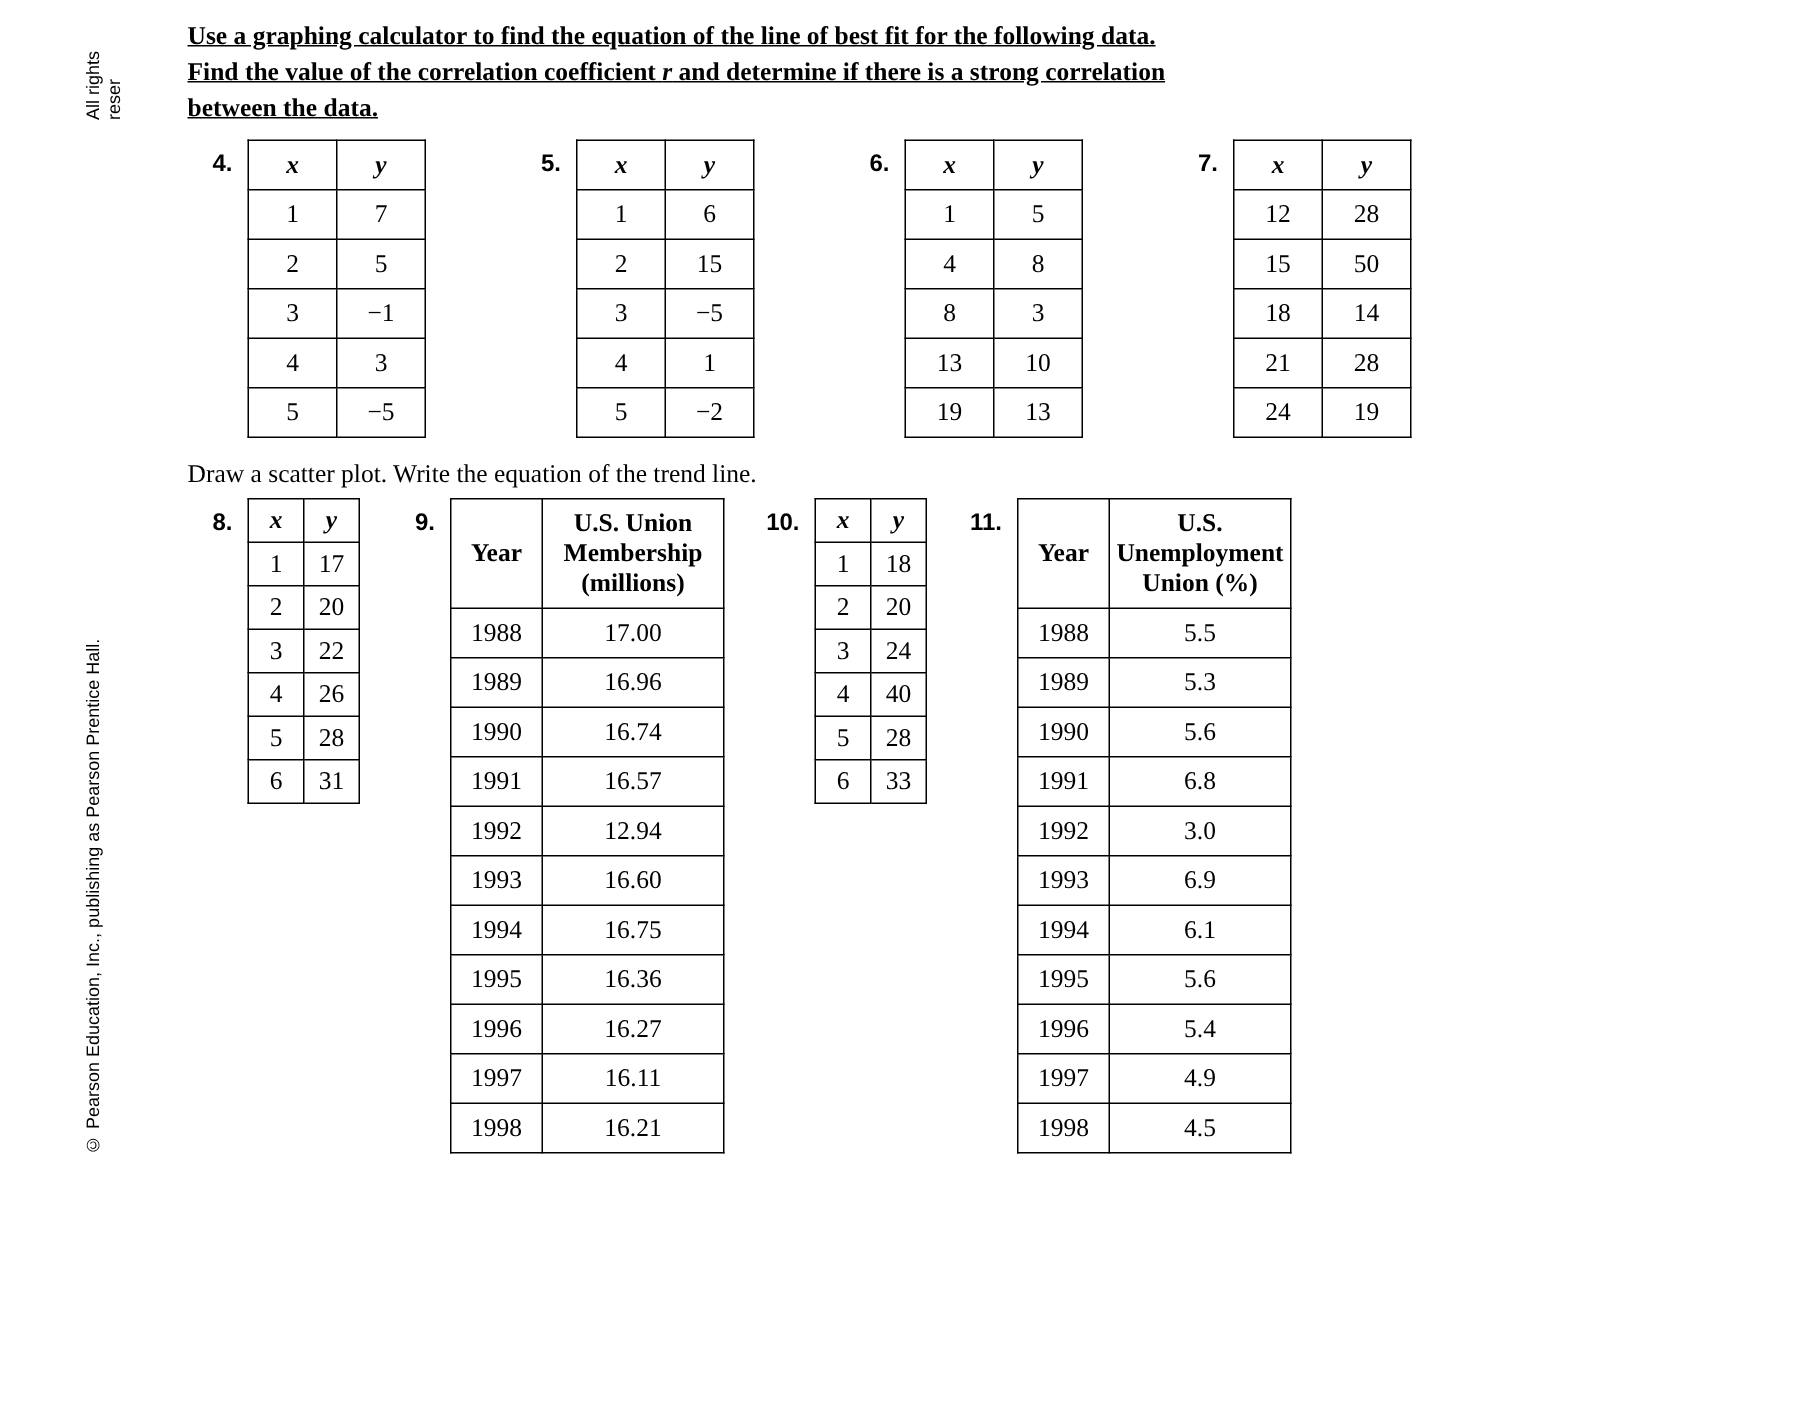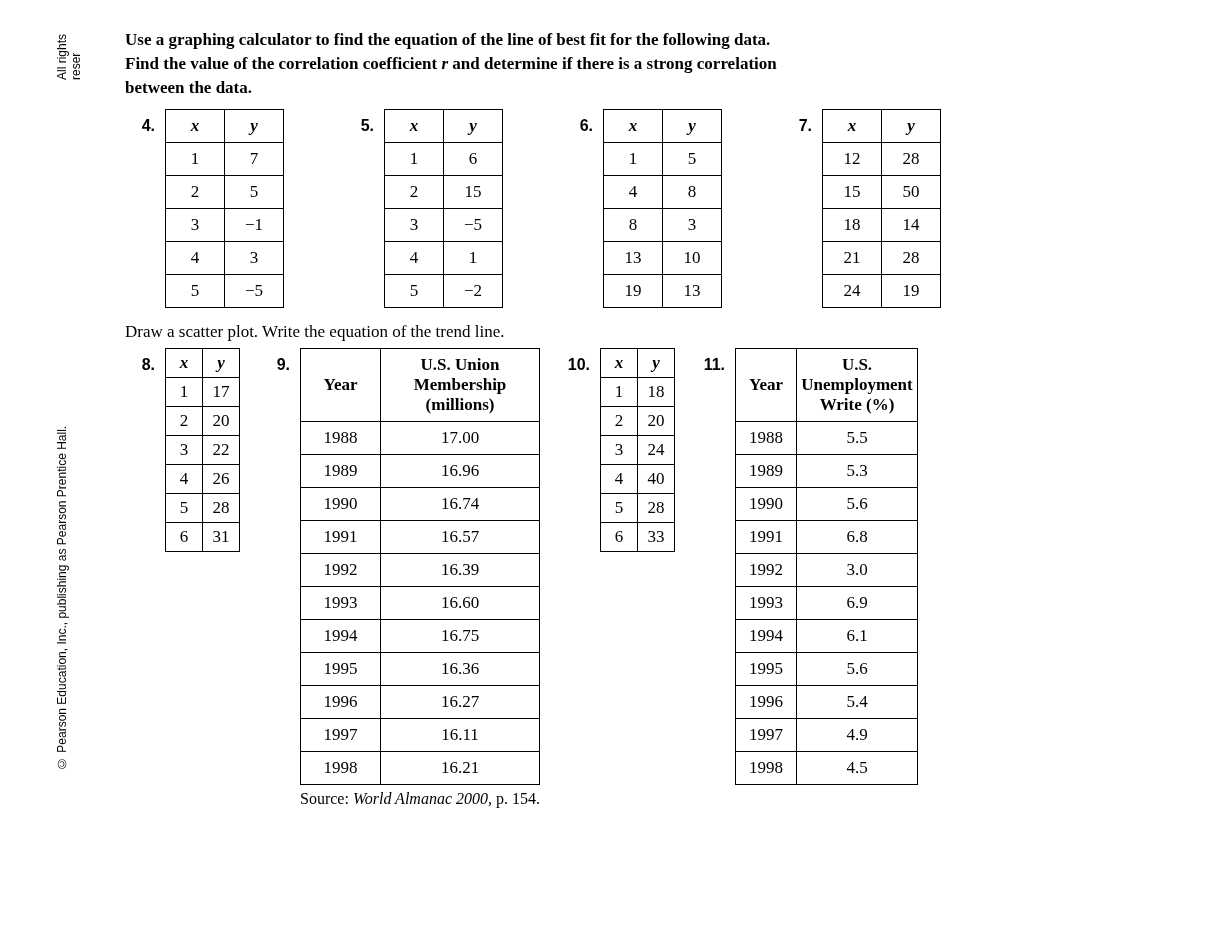--- a/index.html
+++ b/index.html
@@ -25,24 +25,25 @@
     position: absolute;
     left: 55px;
     top: 330px;
     writing-mode: vertical-rl;
     transform: rotate(180deg);
     font-family: Arial, Helvetica, sans-serif;
     font-size: 12px;
     height: 440px;
   }
   .instructions {
-    padding: 28px 0 10px 45px;
+    padding: 12px 0 10px 45px;
     font-weight: bold;
     line-height: 1.4;
     max-width: 680px;
+    text-decoration: underline;
   }
   .row {
     display: flex;
     align-items: flex-start;
     padding-left: 45px;
     gap: 10px;
   }
   .problem {
     display: flex;
     align-items: flex-start;
@@ -308,21 +309,21 @@
         <tr>
               <td>1990</td>
               <td>16.74</td>
             </tr>
         <tr>
               <td>1991</td>
               <td>16.57</td>
             </tr>
         <tr>
               <td>1992</td>
-              <td>16.39</td>
+              <td>12.94</td>
             </tr>
         <tr>
               <td>1993</td>
               <td>16.60</td>
             </tr>
         <tr>
               <td>1994</td>
               <td>16.75</td>
             </tr>
         <tr>
@@ -336,23 +337,20 @@
         <tr>
               <td>1997</td>
               <td>16.11</td>
             </tr>
         <tr>
               <td>1998</td>
               <td>16.21</td>
             </tr>
       </tbody>
         </table>
-      <div class="source">
-        <span>Source: </span><em>World Almanac 2000,</em><span> p. 154.</span>
-      </div>
     </div>
   </div>
 
   <div class="problem">
     <div class="pnum">10.</div>
     <table class="data small">
       <tbody>
           <tr>
             <th>x</th>
             <th>y</th>
@@ -388,21 +386,21 @@
   <div class="problem">
     <div class="pnum">11.</div>
     <div class="prob-col">
       <table class="data wide">
         <tbody>
             <tr>
           <th class="noitalic">Year</th>
           <th class="noitalic wide">
             <span>U.S.</span><br>
             <span>Unemployment</span><br>
-            <span>Write (%)</span>
+            <span>Union (%)</span>
           </th>
         </tr>
         <tr>
               <td>1988</td>
               <td>5.5</td>
             </tr>
         <tr>
               <td>1989</td>
               <td>5.3</td>
             </tr>

